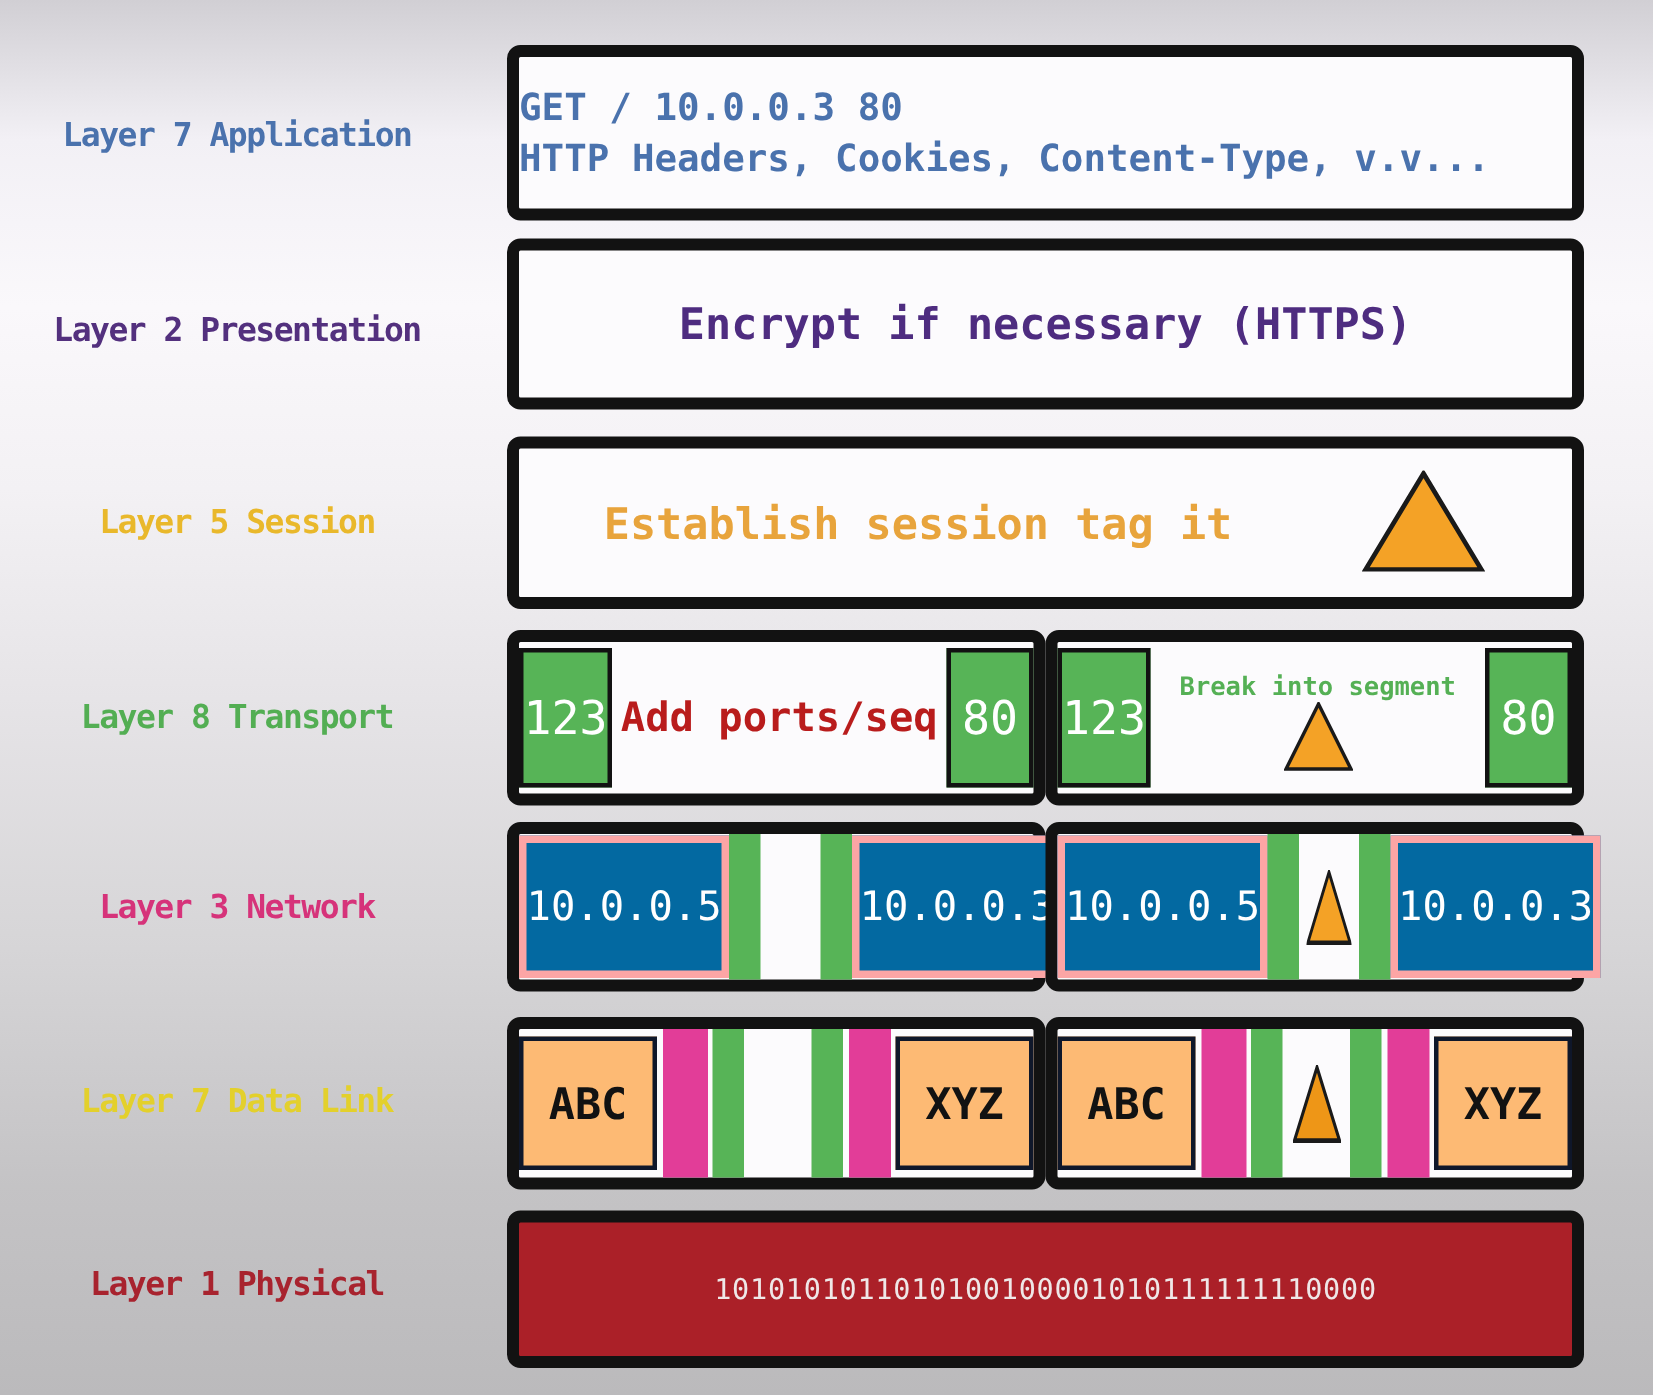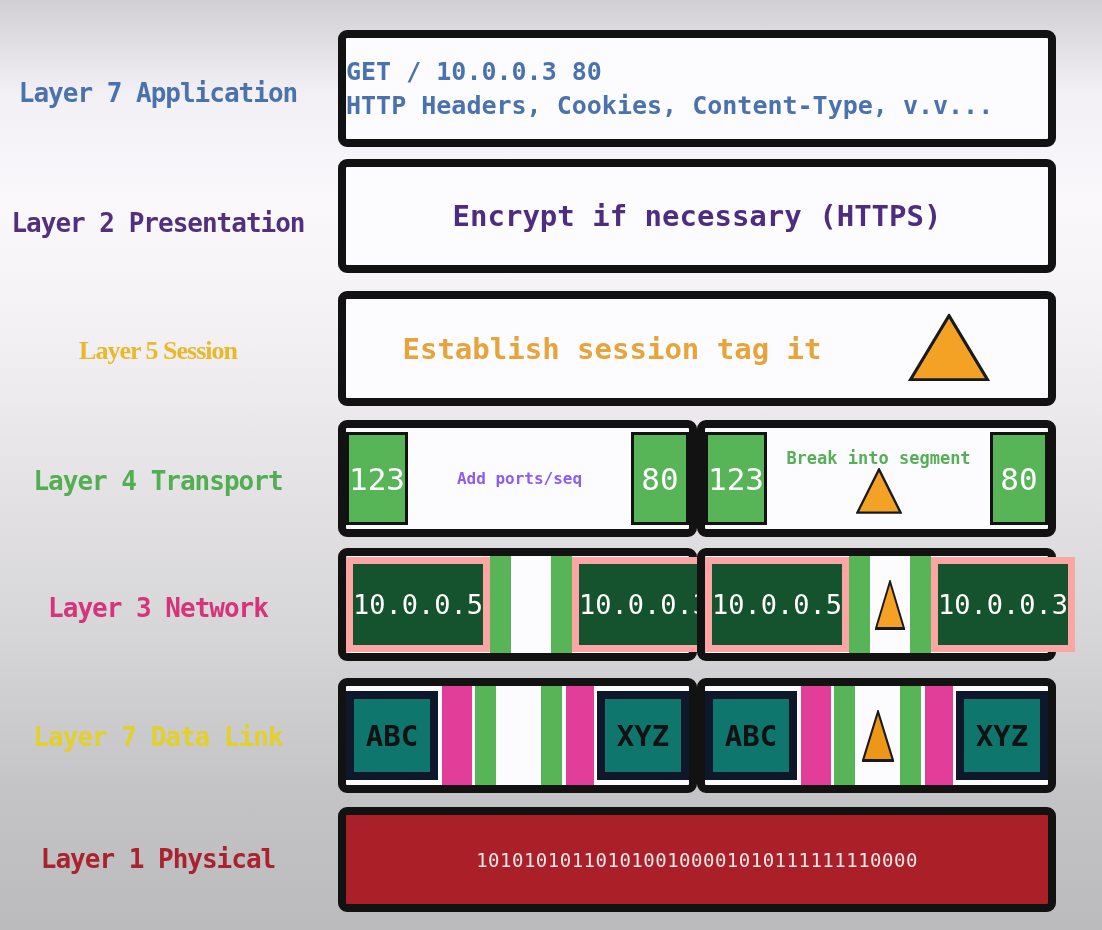--- a/index.html
+++ b/index.html
@@ -5,26 +5,26 @@
   html,body{margin:0;padding:0;}
   .canvas{
     position:relative;
     width:1102px;height:930px;
     overflow:hidden;
     font-family:"DejaVu Sans Mono","Liberation Mono",monospace;
     background:linear-gradient(180deg,#d1cfd4 0%,#f2f0f5 10%,#faf8fb 22%,#f3f1f4 35%,#e6e4e7 50%,#d6d5d7 68%,#c4c3c5 85%,#bbbabc 100%);
   }
   .lbl{
     position:absolute;left:2px;width:312px;
-    text-align:center;font-size:26px;font-weight:bold;
+    text-align:center;font-size:22px;font-weight:bold;
     letter-spacing:-1px;white-space:nowrap;
   }
   .lbl7{top:78px;color:#4a72ad;}
   .lbl6{top:208px;color:#53307e;}
-  .lbl5{top:336px;color:#e9b82b;font-family:Liberation Serif, serif;}
+  .lbl5{top:336px;color:#e9b82b;}
   .lbl4{top:466px;color:#53ae53;}
   .lbl3{top:593px;color:#d6337a;}
   .lbl2{top:722px;color:#e3d02c;}
   .lbl1{top:844px;color:#a8232e;}
 
   .row{position:absolute;left:338px;width:718px;box-sizing:border-box;}
   .r7{top:30px;height:117px;}
   .r6{top:159px;height:114px;}
   .r5{top:291px;height:115px;}
   .r4{top:420px;height:117px;}
@@ -62,41 +62,41 @@
   .pkt.right{left:359px;}
 
   
   .port{
     flex:0 0 58px;margin:4px 0;box-sizing:border-box;
     background:#57b457;border:3px solid #121212;
     display:flex;align-items:center;justify-content:center;
     color:#fff;font-size:31px;text-align:center;
   }
   .l4mid{flex:1;display:flex;align-items:center;justify-content:center;
-    color:#8b5cf6;font-size:16px;font-weight:bold;}
+    color:#b91c1c;font-size:27px;font-weight:bold;}
   .l4midright{flex:1;display:flex;flex-direction:column;align-items:center;
     justify-content:flex-start;padding-top:20px;}
   .l4note{color:#55b055;font-size:17px;font-weight:bold;white-space:nowrap;}
 
   
   .ip{
     flex:0 0 131px;margin:1px 0;box-sizing:border-box;
-    background:#14532d;border:7px solid #fca5a5;
+    background:#0369a1;border:5px solid #fca5a5;
     display:flex;align-items:center;justify-content:center;
     color:#fff;font-size:27px;
   }
   .stripe-green{flex:0 0 21px;background:#57b457;}
   .stripe-pink{flex:0 0 30px;background:#e23d98;}
   .gap40{flex:0 0 40px;display:flex;align-items:center;justify-content:center;}
   .gap38{flex:0 0 38px;display:flex;align-items:center;justify-content:center;}
 
   
   .mac{
     flex:0 0 92px;margin:5px 0;box-sizing:border-box;
-    background:#0f766e;border:8px solid #0f172a;
+    background:#fdba74;border:3px solid #0f172a;
     display:flex;align-items:center;justify-content:center;
     color:#121212;font-size:29px;font-weight:bold;
   }
 
   
   .l1frame{
     height:100%;box-sizing:border-box;
     border:8px solid #121212;border-radius:9px;background:#ab2028;
     display:flex;align-items:center;justify-content:center;
   }
@@ -105,21 +105,21 @@
   .tri{display:block;}
 </style>
 </head>
 <body>
 
 <div class="canvas">
 
   <div class="lbl lbl7">Layer 7 Application</div>
   <div class="lbl lbl6">Layer 2 Presentation</div>
   <div class="lbl lbl5">Layer 5 Session</div>
-  <div class="lbl lbl4">Layer 4 Transport</div>
+  <div class="lbl lbl4">Layer 8 Transport</div>
   <div class="lbl lbl3">Layer 3 Network</div>
   <div class="lbl lbl2">Layer 7 Data Link</div>
   <div class="lbl lbl1">Layer 1 Physical</div>
 
   <div class="row r7">
     <div class="frame l7frame">
       <div class="l7line1">GET / 10.0.0.3 80</div>
       <div class="l7line2">HTTP Headers, Cookies, Content-Type, v.v...</div>
     </div>
   </div>

